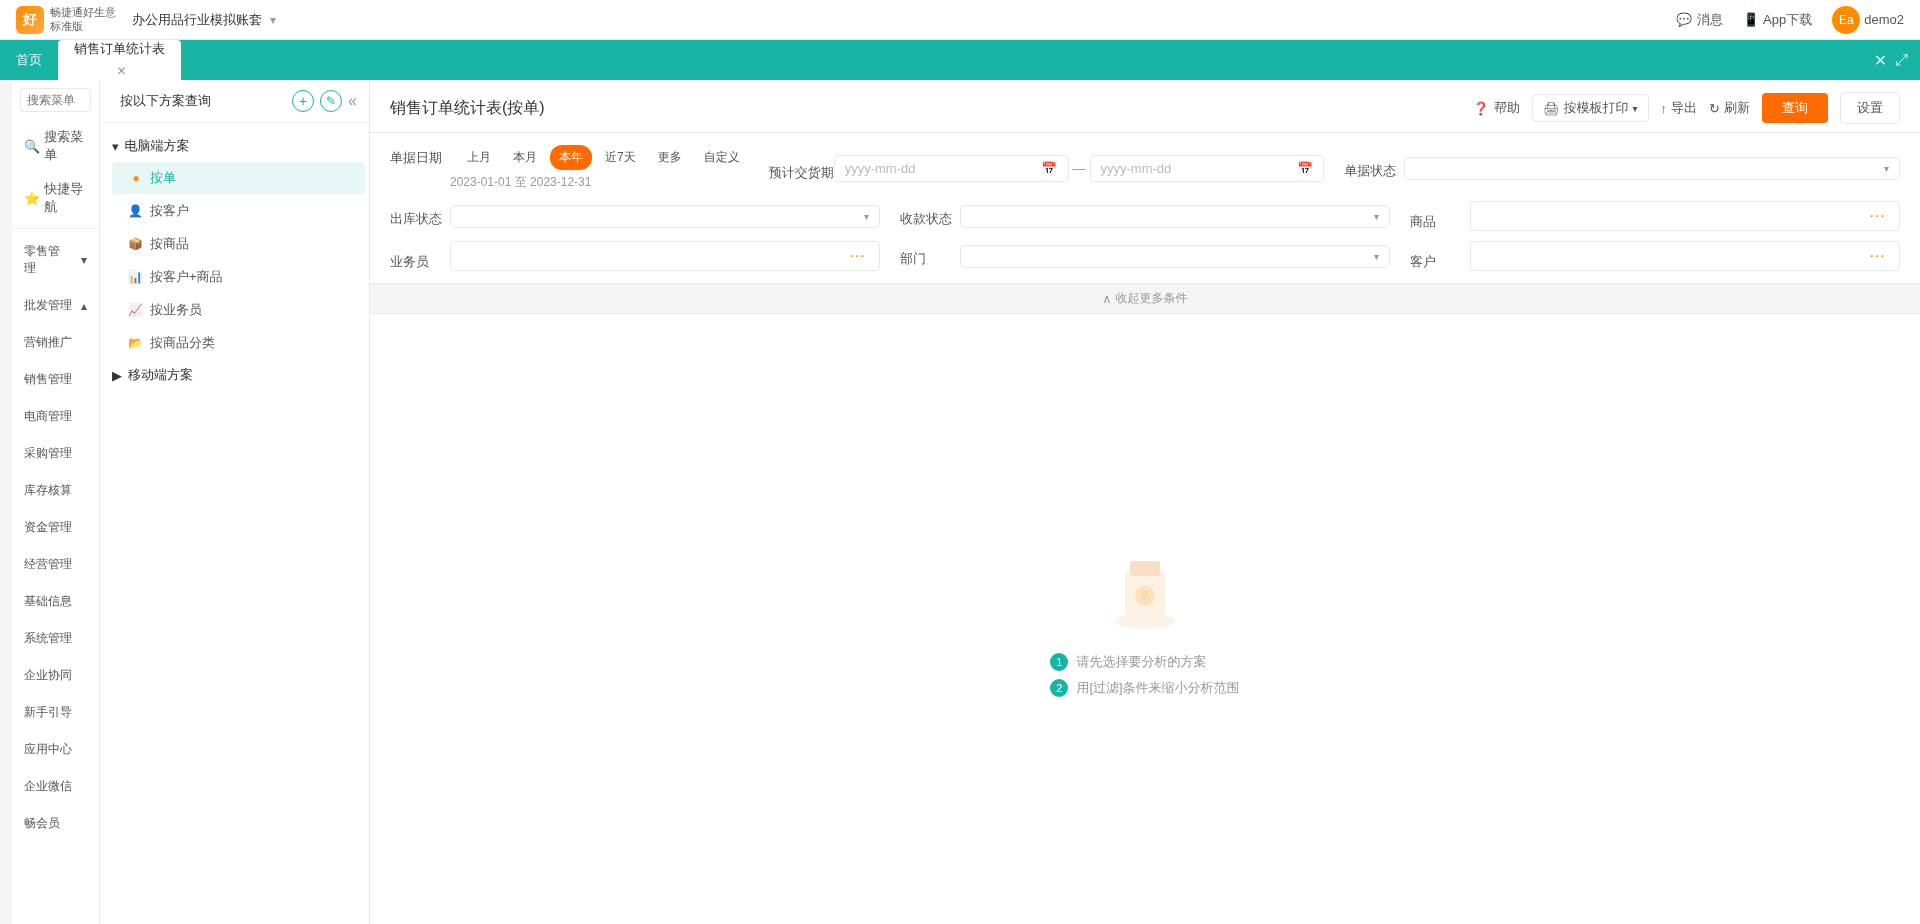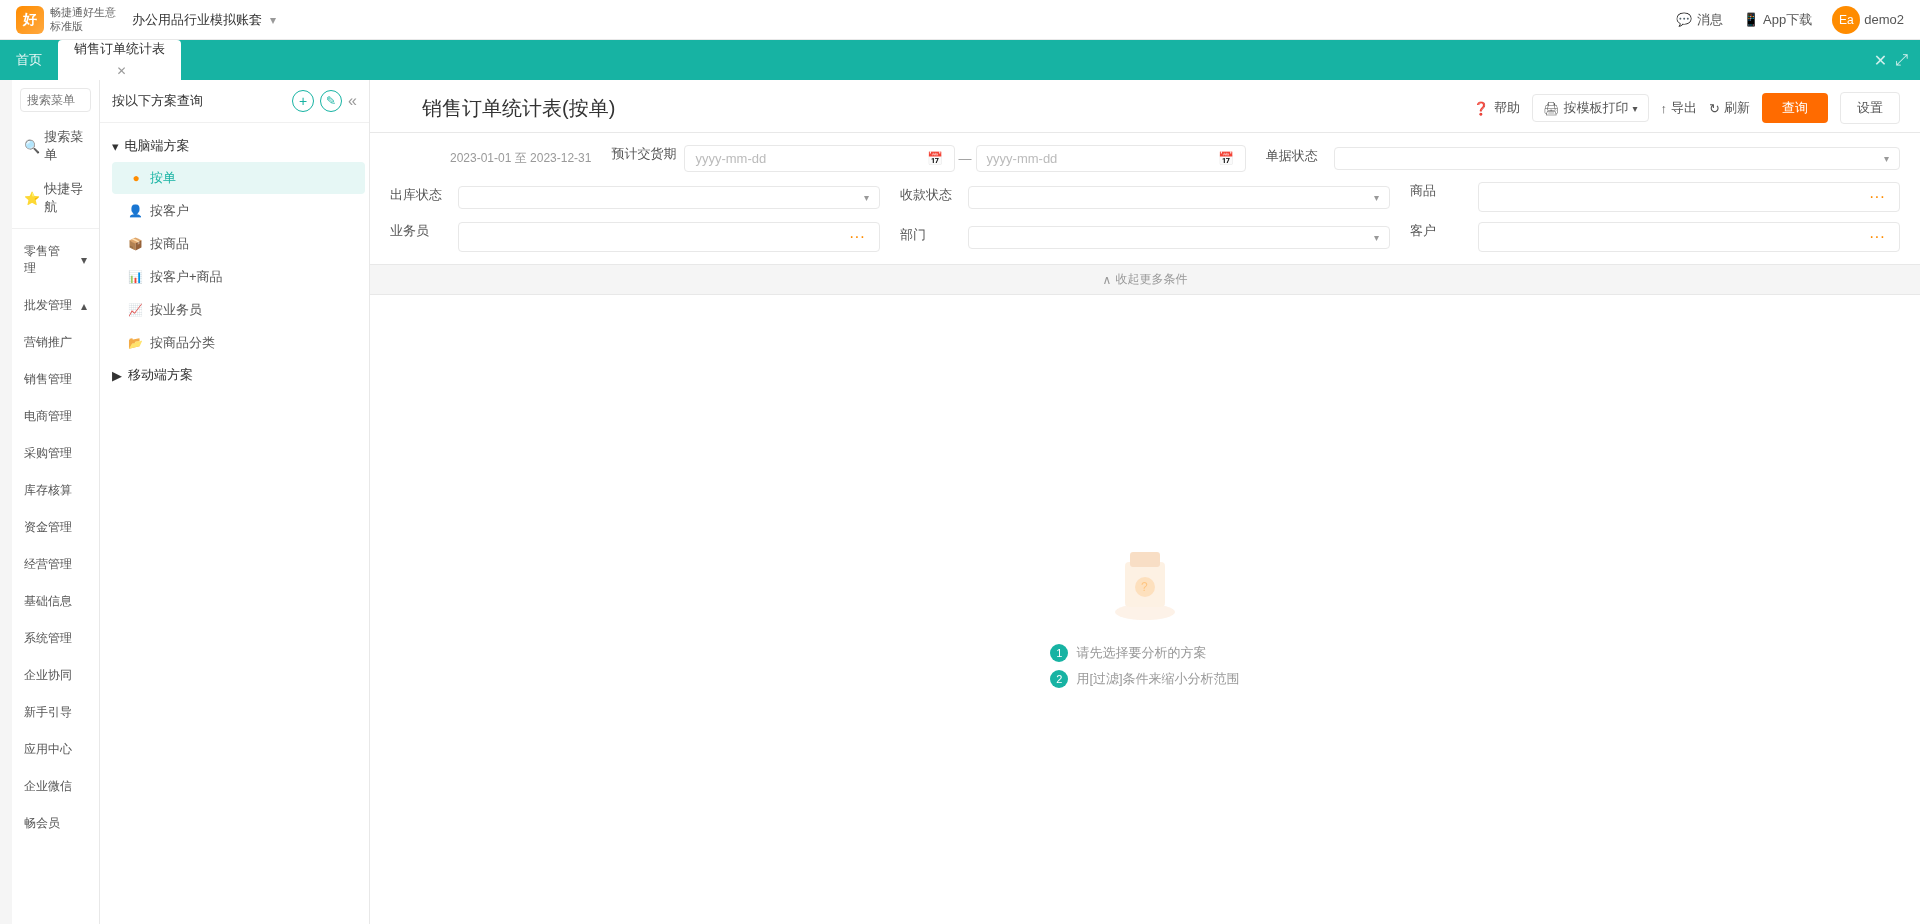--- a/index.html
+++ b/index.html
@@ -37,51 +37,51 @@
 
     
     .content-area { flex: 1; display: flex; flex-direction: column; overflow: hidden; background: #f5f5f5; }
 
     
     .content-split { display: flex; flex: 1; overflow: hidden; }
 
     
     .left-panel { width: 270px; background: #fff; border-right: 1px solid #e8e8e8; display: flex; flex-direction: column; overflow: hidden; }
     .left-panel-header { padding: 10px 12px; display: flex; align-items: center; justify-content: space-between; border-bottom: 1px solid #f0f0f0; }
-    .left-panel-title { font-size: 13px; color: #333; font-weight: 500; }
+    .left-panel-title { font-size: 13px; color: #333; font-weight: 500; margin-left: 8px; }
     .left-panel-actions { display: flex; align-items: center; gap: 6px; }
     .left-panel-action { width: 22px; height: 22px; border-radius: 50%; display: flex; align-items: center; justify-content: center; cursor: pointer; color: #17b3a3; border: 1px solid #17b3a3; font-size: 14px; }
     .left-panel-collapse { color: #999; cursor: pointer; font-size: 16px; }
 
     .scheme-list { flex: 1; overflow-y: auto; padding: 8px 0; }
     .scheme-section { }
     .scheme-section-header { display: flex; align-items: center; padding: 6px 12px; cursor: pointer; color: #333; font-size: 13px; gap: 6px; }
     .scheme-items { padding-left: 8px; }
     .scheme-item { display: flex; align-items: center; padding: 7px 12px 7px 16px; cursor: pointer; color: #555; font-size: 13px; gap: 6px; border-radius: 4px; margin: 1px 4px; }
     .scheme-item.active { background: #e6f7f5; color: #17b3a3; }
     .scheme-item-icon { width: 16px; height: 16px; display: flex; align-items: center; justify-content: center; font-size: 12px; }
     .scheme-item-icon.orange { color: #ff8c00; }
 
     
     .right-content { flex: 1; display: flex; flex-direction: column; overflow: hidden; }
 
     
     .page-header { background: #fff; padding: 12px 20px 8px; border-bottom: 1px solid #e8e8e8; display: flex; align-items: center; justify-content: space-between; }
-    .page-title { font-size: 20px; color: #333; font-weight: 500; margin-left: 32px; }
+    .page-title { font-size: 16px; color: #333; font-weight: 500; }
     .page-actions { display: flex; align-items: center; gap: 12px; }
     .page-action-item { display: flex; align-items: center; gap: 4px; color: #555; font-size: 13px; cursor: pointer; }
     .page-action-btn { display: flex; align-items: center; gap: 4px; color: #555; font-size: 13px; cursor: pointer; border: 1px solid #e8e8e8; padding: 4px 10px; border-radius: 4px; background: #fff; }
     .query-btn { background: #ff6b00; color: white; border: none; padding: 6px 20px; border-radius: 4px; font-size: 13px; cursor: pointer; }
     .setting-btn { background: #fff; color: #555; border: 1px solid #e8e8e8; padding: 6px 16px; border-radius: 4px; font-size: 13px; cursor: pointer; }
 
     
     .filter-area { background: #fff; padding: 12px 20px; border-bottom: 1px solid #e8e8e8; }
     .filter-row { display: flex; align-items: center; gap: 20px; margin-bottom: 10px; flex-wrap: wrap; }
     .filter-row:last-child { margin-bottom: 0; }
-    .filter-item { display: flex; align-items: flex-start; gap: 8px; flex: 1; min-width: 200px; }
+    .filter-item { display: flex; align-items: flex-end; flex: 1; min-width: 200px; }
     .filter-label { color: #555; font-size: 13px; white-space: nowrap; min-width: 60px; }
     .filter-select { flex: 1; border: 1px solid #e8e8e8; border-radius: 4px; padding: 5px 10px; font-size: 13px; color: #333; background: #fff; cursor: pointer; display: flex; align-items: center; justify-content: space-between; min-width: 160px; }
     .filter-select-arrow { color: #999; font-size: 10px; }
     .filter-date-range { display: flex; align-items: center; gap: 4px; flex: 1; }
     .filter-date-input { border: 1px solid #e8e8e8; border-radius: 4px; padding: 5px 10px; font-size: 13px; color: #bbb; flex: 1; min-width: 120px; display: flex; align-items: center; justify-content: space-between; }
     .filter-date-sep { color: #999; }
     .date-tabs { display: flex; align-items: center; gap: 4px; }
     .date-tab { padding: 3px 8px; border-radius: 4px; font-size: 12px; cursor: pointer; color: #555; border: 1px solid transparent; }
     .date-tab.active { background: #ff6b00; color: white; border-radius: 12px; }
 
@@ -294,20 +294,31 @@
             </div>
             <button class="query-btn">查询</button>
             <button class="setting-btn">设置</button>
           </div>
         </div>
 
         <div class="filter-area">
 
           <div class="filter-row">
             <div class="filter-item" style="flex:none; align-items:flex-start; flex-direction:column; gap:4px;">
+              <div style="display:flex; align-items:center; gap:8px;">
+                <span class="filter-label">单据日期</span>
+                <div class="date-tabs">
+                  <span class="date-tab">上月</span>
+                  <span class="date-tab">本月</span>
+                  <span class="date-tab active">本年</span>
+                  <span class="date-tab">近7天</span>
+                  <span class="date-tab">更多</span>
+                  <span class="date-tab">自定义</span>
+                </div>
+              </div>
               <span style="font-size:12px; color:#999; padding-left:60px;text-align:center;">2023-01-01 至 2023-12-31</span>
             </div>
             <div class="filter-item">
               <span class="filter-label">预计交货期</span>
               <div class="filter-date-range">
                 <div class="filter-date-input">
                   <span style="color:#bbb;">yyyy-mm-dd</span>
                   <span style="color:#ff8c00;">📅</span>
                 </div>
                 <span class="filter-date-sep">—</span>

